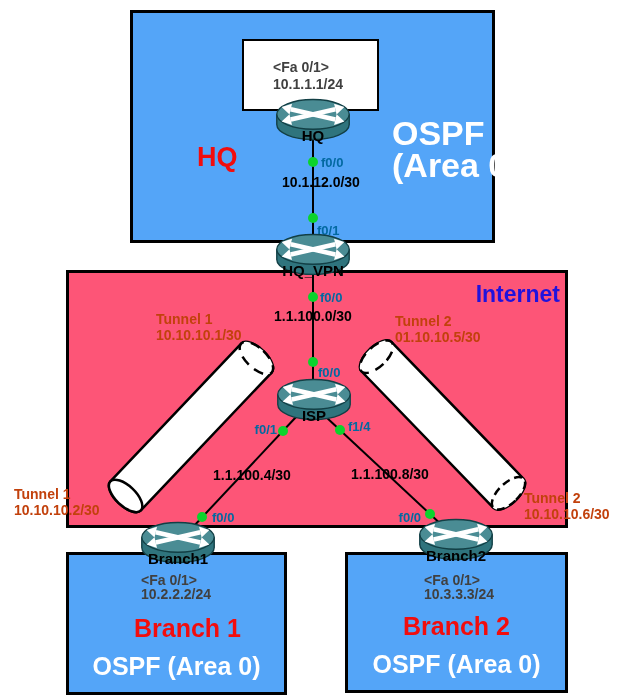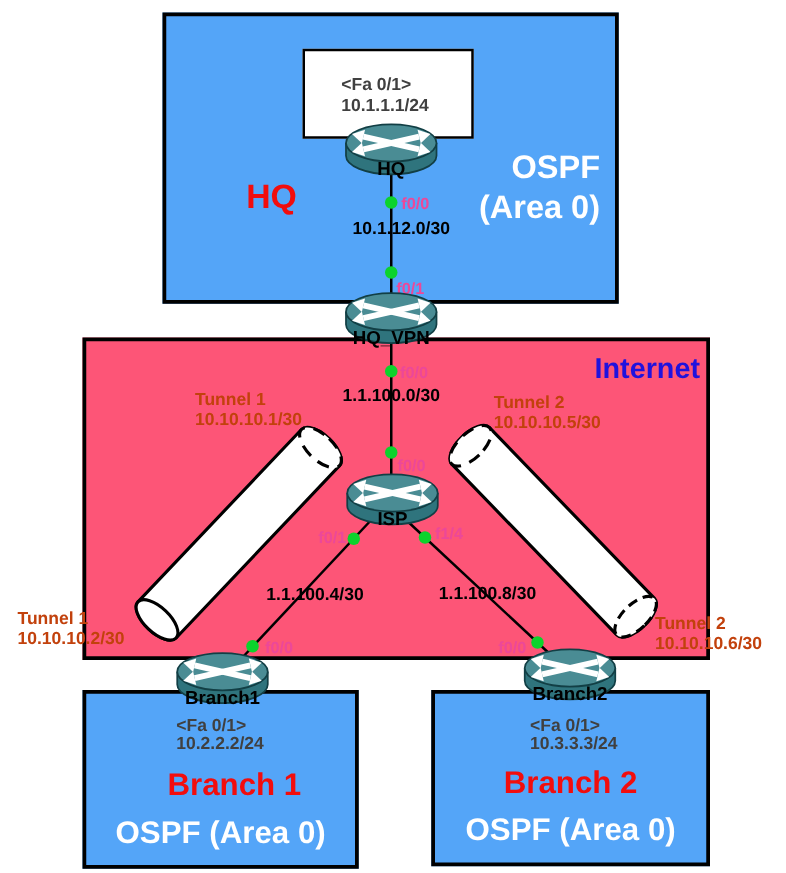--- a/index.html
+++ b/index.html
@@ -10,21 +10,21 @@
   }
   .region { position:absolute; border:3px solid #000; }
   .blue-area  { background:#54a5f8; }
   .pink-area  { background:#fd5577; }
   .lan-box { position:absolute; background:#fff; border:2px solid #000; }
   .lan-text { position:absolute; font-size:14px; line-height:17px; color:#404040; white-space:nowrap; }
   .red-title   { position:absolute; color:#f20d0d; white-space:nowrap; }
   .white-title { position:absolute; color:#ffffff; white-space:nowrap; }
   .internet-title { position:absolute; color:#2012dd; font-size:23px; text-align:right; }
   .green-label { position:absolute; color:#c2410c; font-size:14px; line-height:16px; white-space:nowrap; }
-  .if-label  { position:absolute; font-size:13px; color:#ec4899; white-space:nowrap; }
+  .if-label  { position:absolute; font-size:13px; color:#0369a1; white-space:nowrap; }
   .net-label { position:absolute; font-size:14px; color:#000; text-align:center; width:140px; }
   .dot { position:absolute; width:10px; height:10px; border-radius:50%; background:#0cd32c; }
   .router { position:absolute; width:78px; height:46px; }
   .router svg { position:absolute; left:0; top:0; width:78px; height:46px; }
   .rlabel { position:absolute; left:50%; transform:translateX(-50%); bottom:-2px;
             font-size:15px; color:#000; white-space:nowrap; }
   #wires { position:absolute; left:0; top:0; }
 </style>
 </head>
 <body>
@@ -37,21 +37,21 @@
   <div class="region blue-area" style="left:345px; top:552px; width:223px; height:141px;"></div>
 
   <div class="lan-box" style="left:242px; top:39px; width:137px; height:72px;">
     <div class="lan-text" style="left:29px; top:18px;">
       <div>&lt;Fa 0/1&gt;</div>
       <div>10.1.1.1/24</div>
     </div>
   </div>
 
   <div class="red-title" style="left:197px; top:142px; font-size:27px;">HQ</div>
-  <div class="white-title" style="left:376px; top:117px; width:104px; text-align:right; font-size:26px; line-height:32px;">
+  <div class="white-title" style="left:392px; top:117px; width:104px; text-align:left; font-size:34px; line-height:32px;">
     <div>OSPF</div>
     <div>(Area 0)</div>
   </div>
 
   <div class="internet-title" style="left:430px; top:281px; width:130px;">Internet</div>
 
   <svg id="wires" width="629" height="698" viewBox="0 0 629 698">
     <defs>
       <symbol id="rtr" viewBox="0 0 84 48">
         <path d="M3,19 L3,30 A39,16 0 0 0 81,30 L81,19" fill="#2f747d" stroke="#123f45" stroke-width="1.5"></path>
@@ -108,21 +108,21 @@
   <div class="net-label" style="left:243px; top:308px;">1.1.100.0/30</div>
   <div class="net-label" style="left:182px; top:467px;">1.1.100.4/30</div>
   <div class="net-label" style="left:320px; top:466px;">1.1.100.8/30</div>
 
   <div class="green-label" style="left:156px; top:311px;">
     <div>Tunnel 1</div>
     <div>10.10.10.1/30</div>
   </div>
   <div class="green-label" style="left:395px; top:313px;">
     <div>Tunnel 2</div>
-    <div>10.10.10.5/30</div>
+    <div>01.10.10.5/30</div>
   </div>
   <div class="green-label" style="left:14px; top:486px;">
     <div>Tunnel 1</div>
     <div>10.10.10.2/30</div>
   </div>
   <div class="green-label" style="left:524px; top:490px;">
     <div>Tunnel 2</div>
     <div>10.10.10.6/30</div>
   </div>
 

